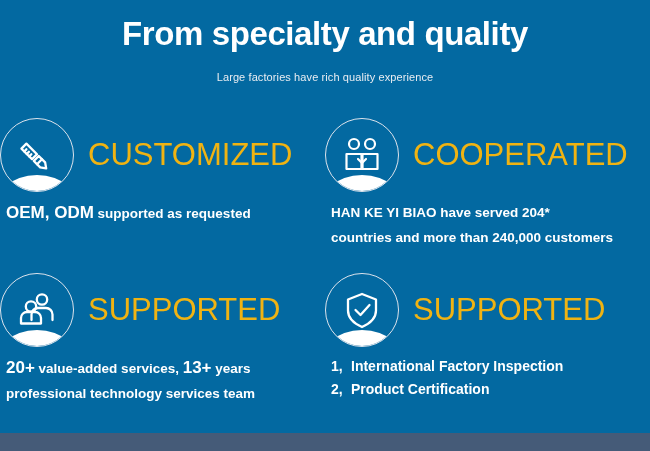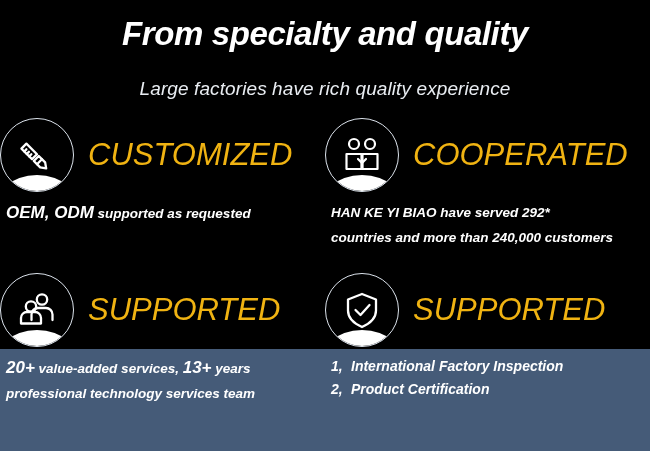--- a/index.html
+++ b/index.html
@@ -9,44 +9,43 @@
   body {
     width: 650px;
     height: 451px;
     overflow: hidden;
     font-family: "Liberation Sans", sans-serif;
     background: #455B78;
   }
   .banner {
     position: relative;
     width: 650px;
-    height: 349px;
-    background: #000000;
+    height: 433px;
+    background: #0369a1;
     box-sizing: border-box;
-    font-style: italic;
   }
 
   
   .header {
     text-align: center;
     padding-top: 14px;
   }
   .main-title {
     margin: 0;
     font-size: 33px;
     font-weight: bold;
     color: #FFFFFF;
     letter-spacing: -0.4px;
     line-height: 40px;
     font-stretch: condensed;
   }
   .sub-title {
-    margin: 12px;
+    margin: 0;
     padding-top: 13px;
-    font-size: 19px;
+    font-size: 11px;
     font-weight: normal;
     color: #E9EDF2;
     line-height: 20px;
     letter-spacing: 0.1px;
   }
 
   
   .features {
     position: absolute;
     top: 112px;
@@ -195,21 +194,21 @@
             <circle cx="29" cy="9" r="5"></circle>
             <path d="M5.5 19 h15 v15 h-15 z"></path>
             <path d="M21.5 19 h15 v15 h-15 z"></path>
             <path d="M17 24 l4 4 l4 -4"></path>
             <path d="M21 28 v5"></path>
           </svg>
         </div>
         <h2 class="feature-title">COOPERATED</h2>
       </div>
       <div class="feature-desc">
-        <span class="desc-line">HAN KE YI BIAO have served 292*</span>
+        <span class="desc-line">HAN KE YI BIAO have served 204*</span>
         <span class="desc-line">countries and more than 240,000 customers</span>
       </div>
     </div>
 
     <div class="feature row2">
       <div class="feature-head">
         <div class="icon-circle">
           <svg width="42" height="40" viewBox="0 0 42 40" fill="none" stroke="#FFFFFF" stroke-width="2.3" stroke-linecap="round" stroke-linejoin="round">
 
             <circle cx="26" cy="9.5" r="5.2"></circle>

